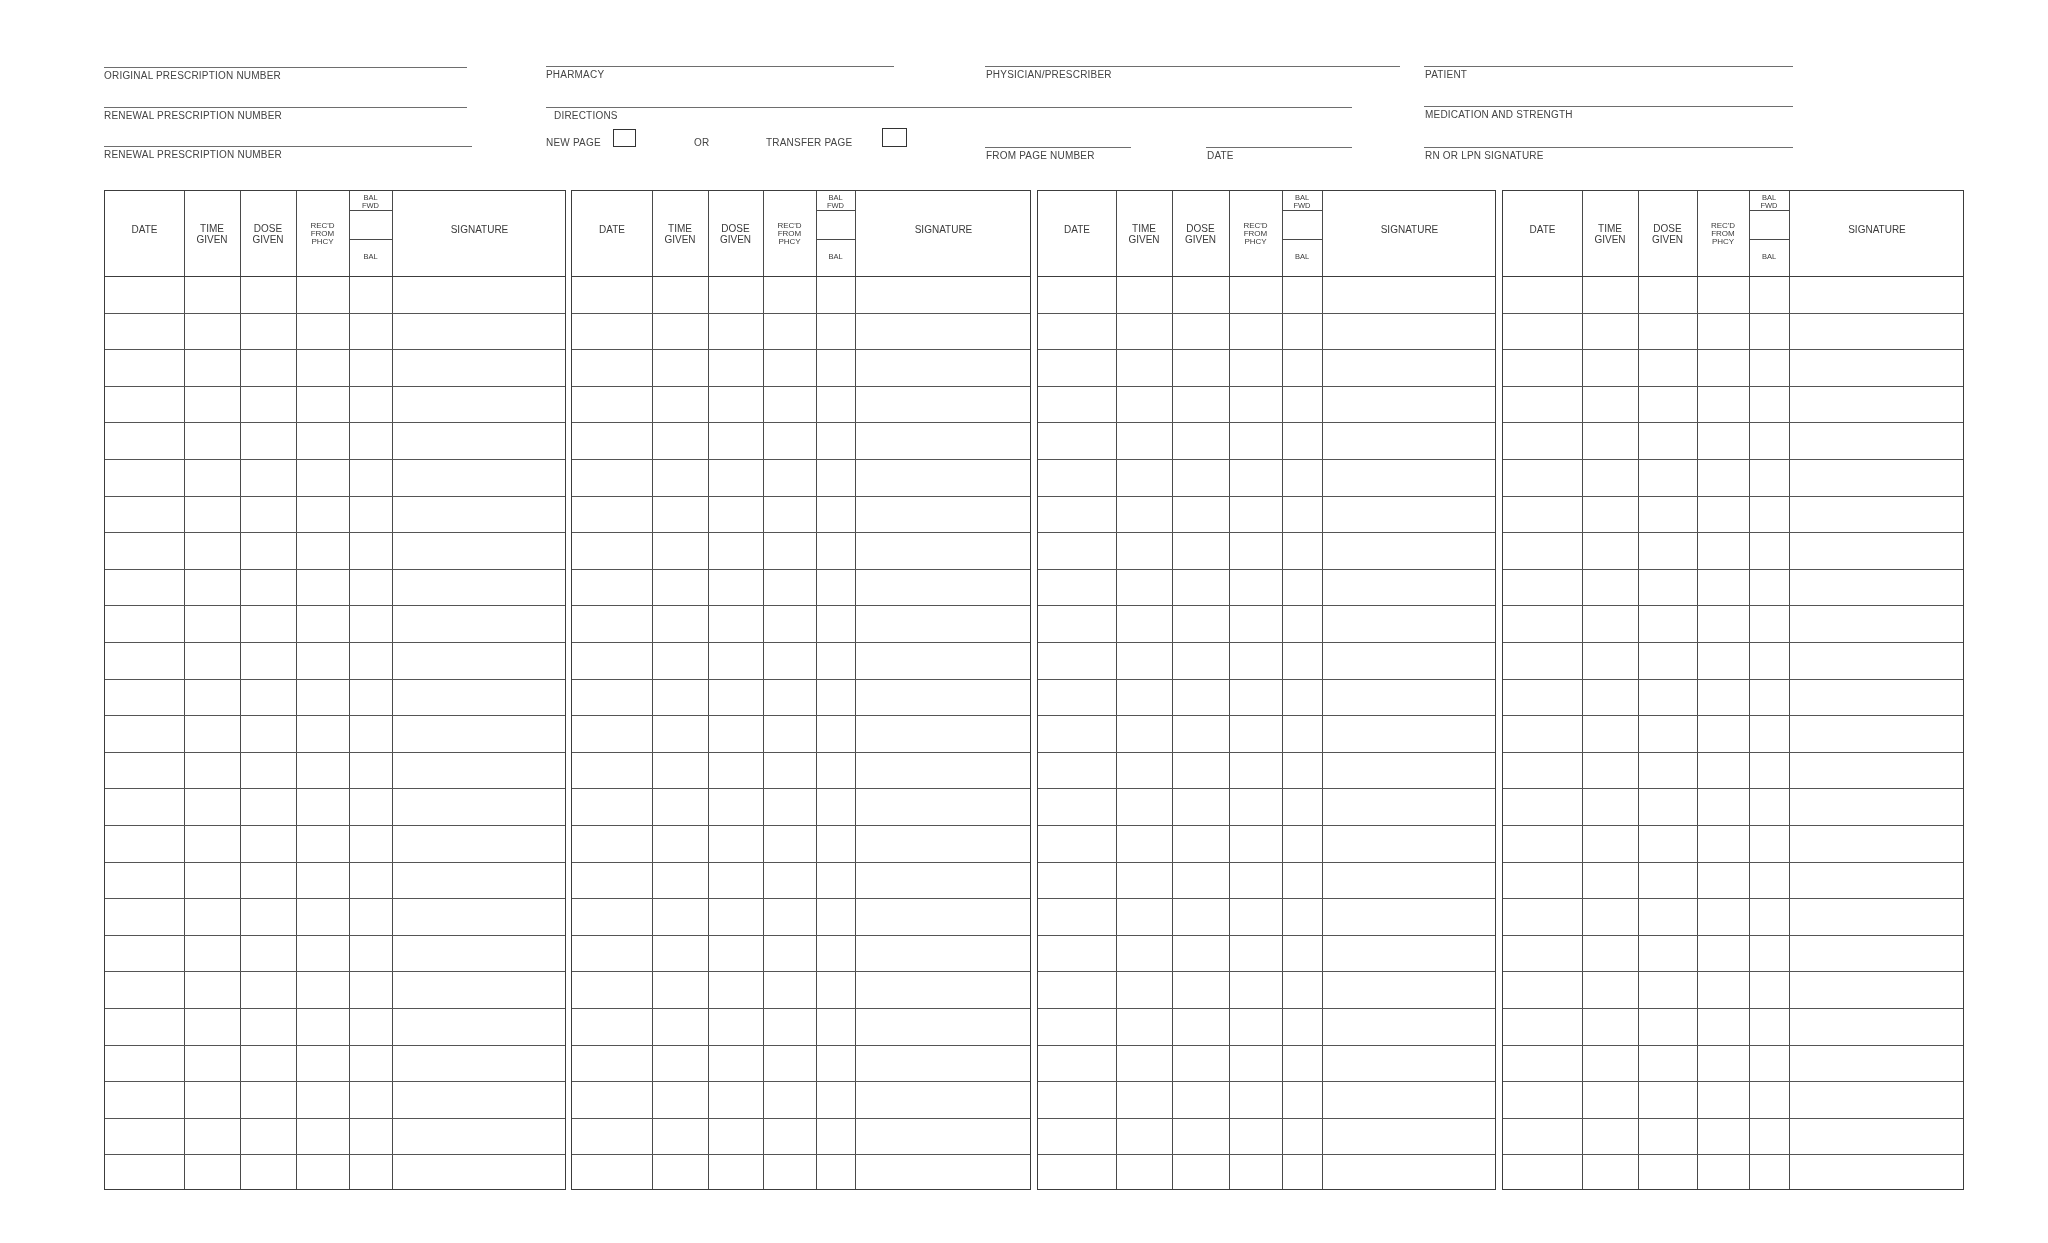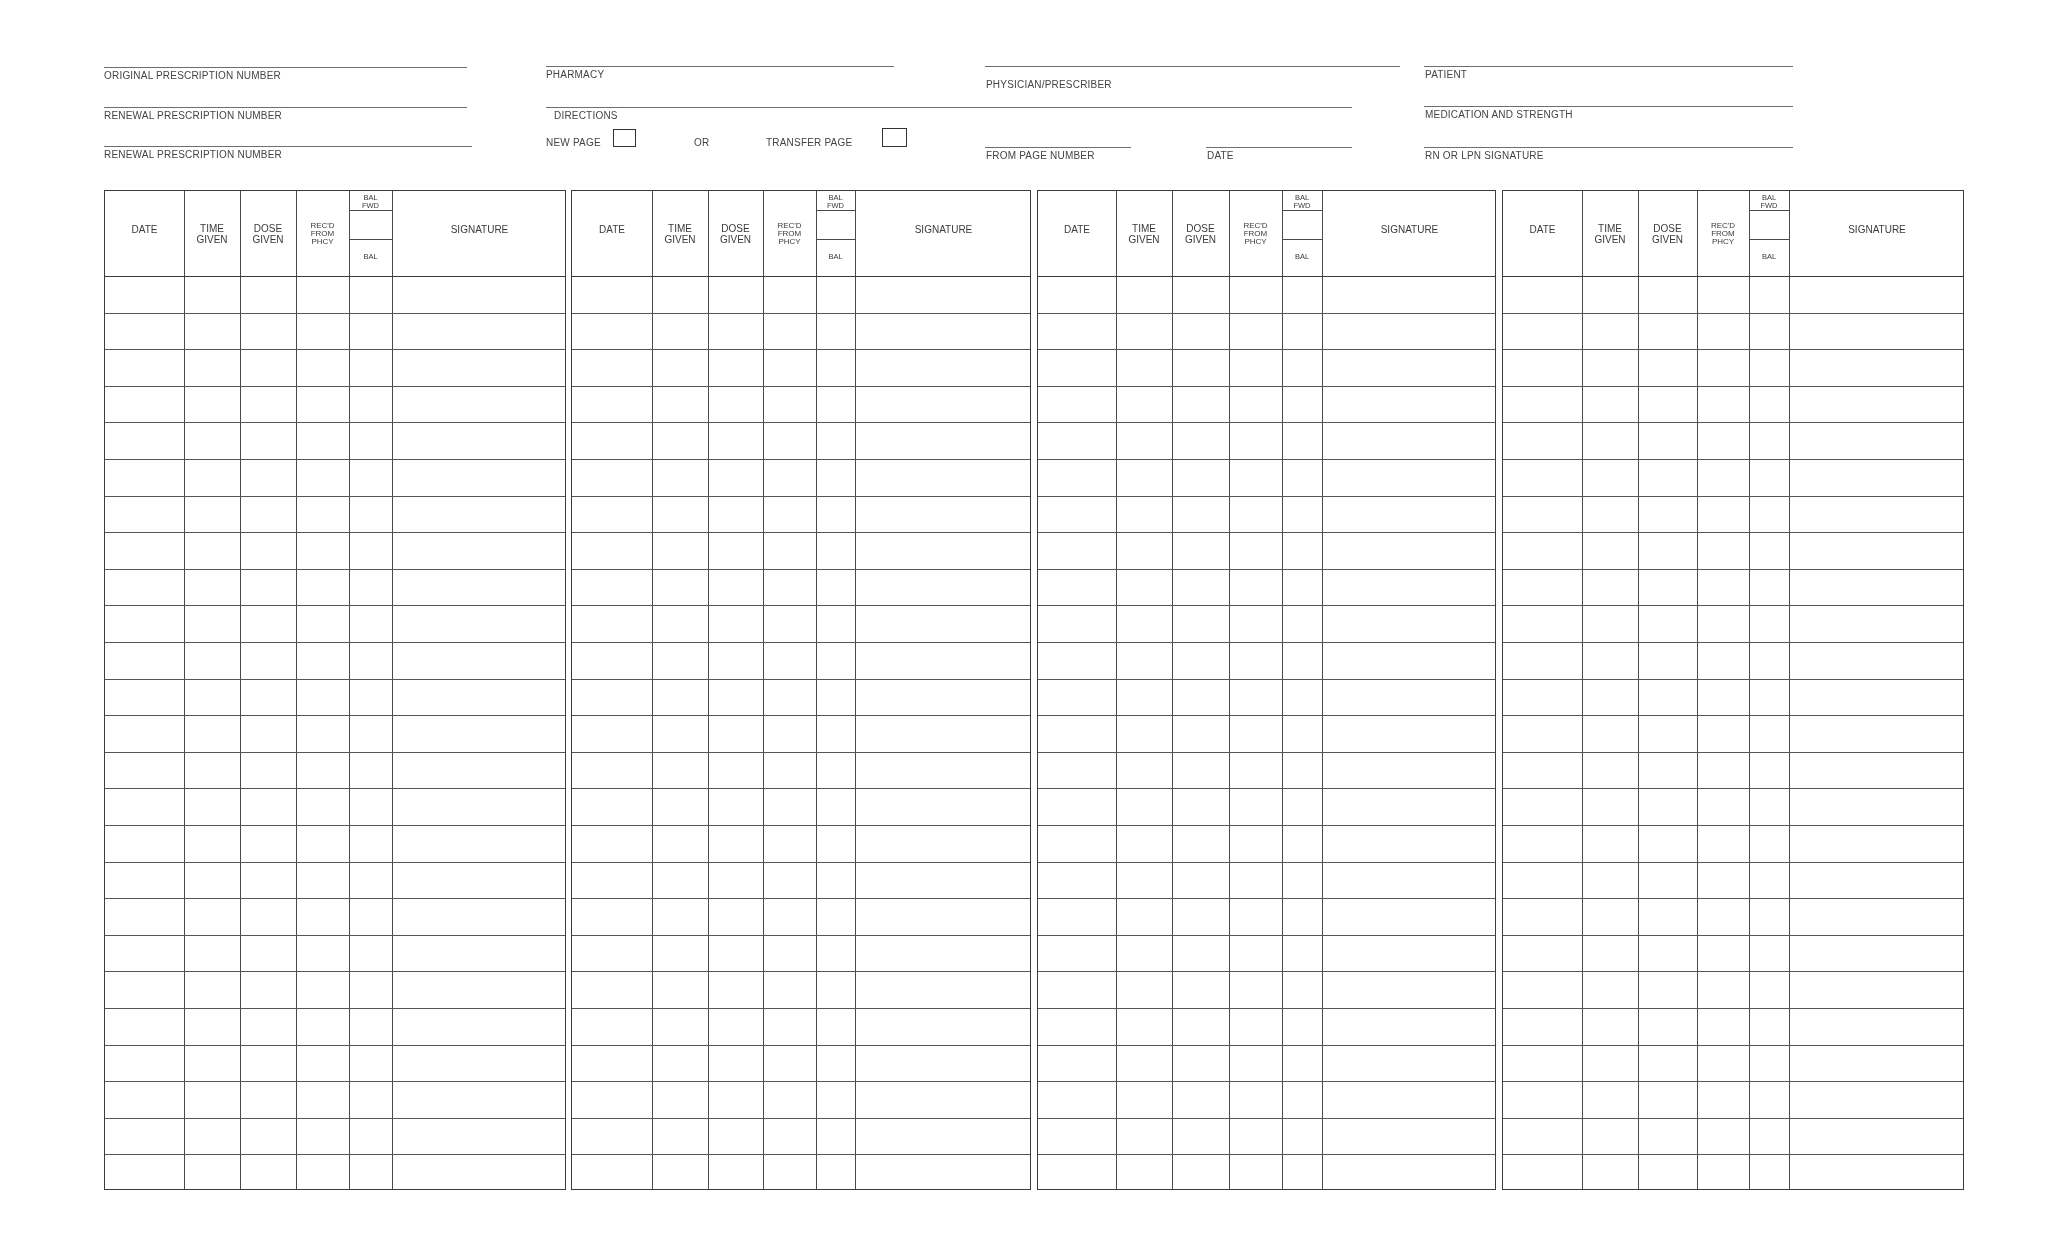--- a/index.html
+++ b/index.html
@@ -56,21 +56,21 @@
   <div class="hline" style="left:546px; top:107px; width:806px;"></div>
   <div class="lbl" style="left:546px; top:110px;padding-left:8px;">DIRECTIONS</div>
 
   <div class="lbl" style="left:546px; top:137px;">NEW PAGE</div>
   <div class="chk" style="left:613px; top:129px;"></div>
   <div class="lbl" style="left:694px; top:137px;">OR</div>
   <div class="lbl" style="left:766px; top:137px;">TRANSFER PAGE</div>
   <div class="chk" style="left:882px; top:128px; width:25px; height:19px;"></div>
 
   <div class="hline" style="left:985px; top:66px; width:415px;"></div>
-  <div class="lbl" style="left:986px; top:79px;">PHYSICIAN/PRESCRIBER</div>
+  <div class="lbl" style="left:986px; top:69px;">PHYSICIAN/PRESCRIBER</div>
 
   <div class="hline" style="left:985px; top:147px; width:146px;"></div>
   <div class="lbl" style="left:986px; top:150px;">FROM PAGE NUMBER</div>
 
   <div class="hline" style="left:1206px; top:147px; width:146px;"></div>
   <div class="lbl" style="left:1207px; top:150px;">DATE</div>
 
   <div class="hline" style="left:1424px; top:66px; width:369px;"></div>
   <div class="lbl" style="left:1425px; top:69px;">PATIENT</div>
 

